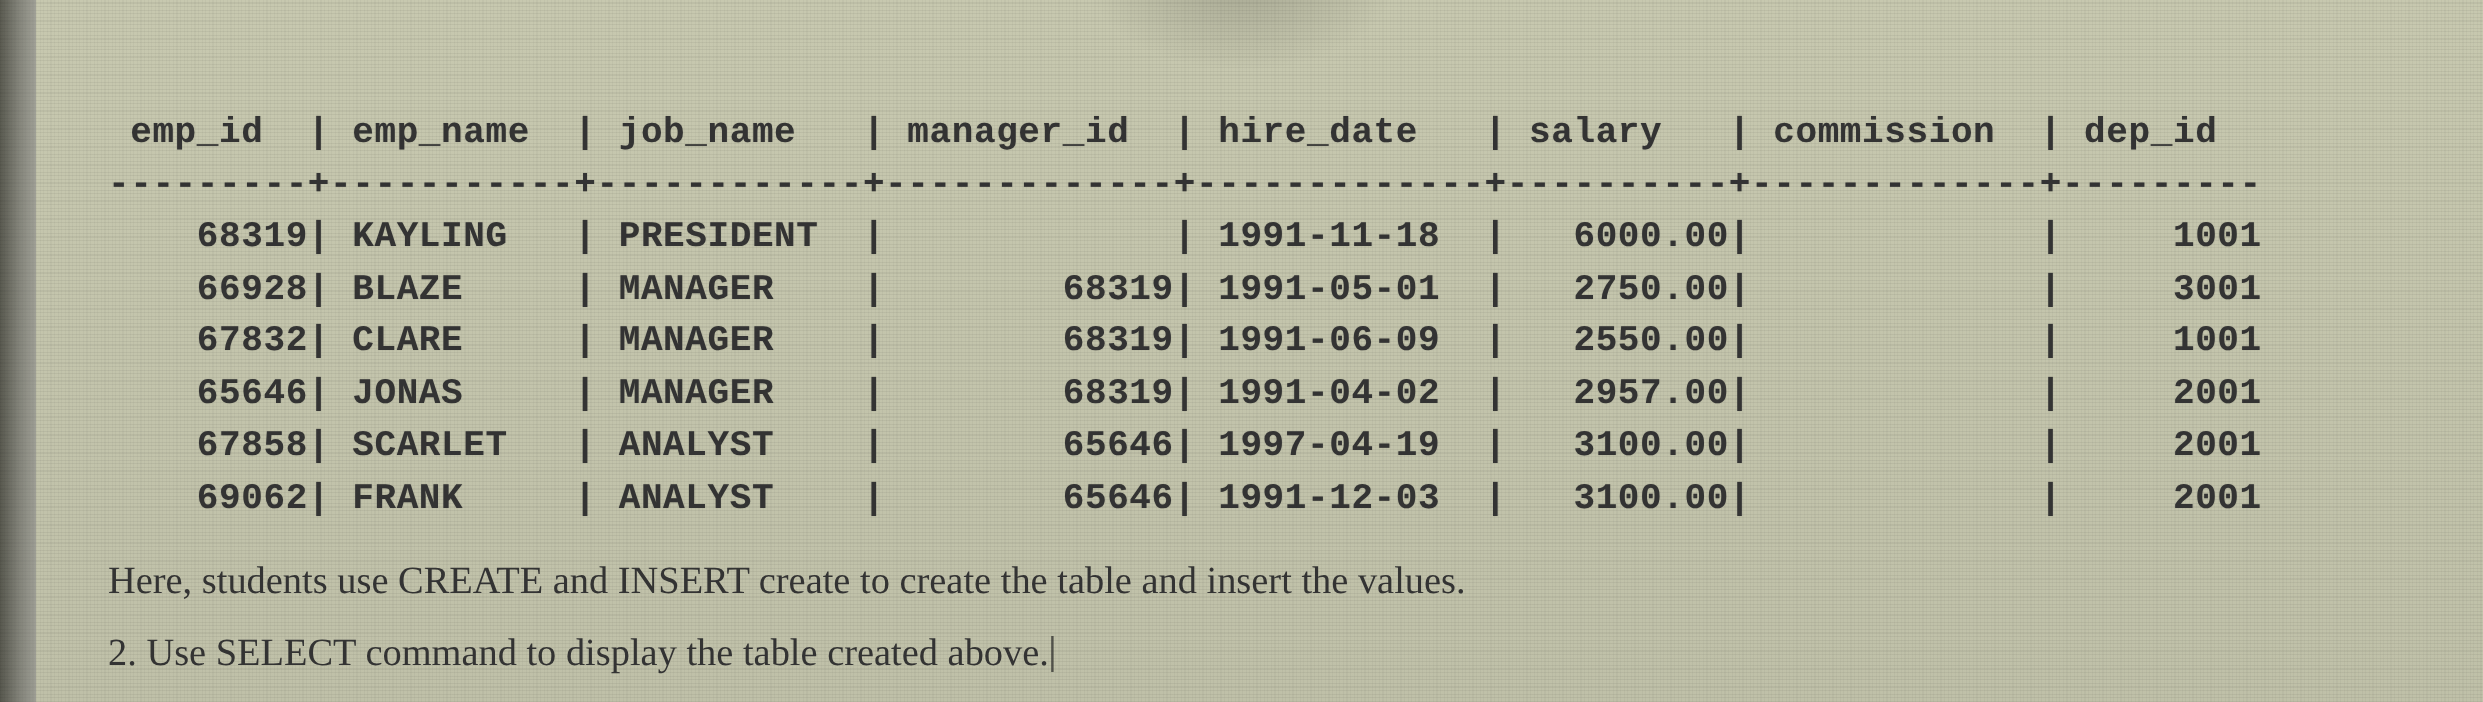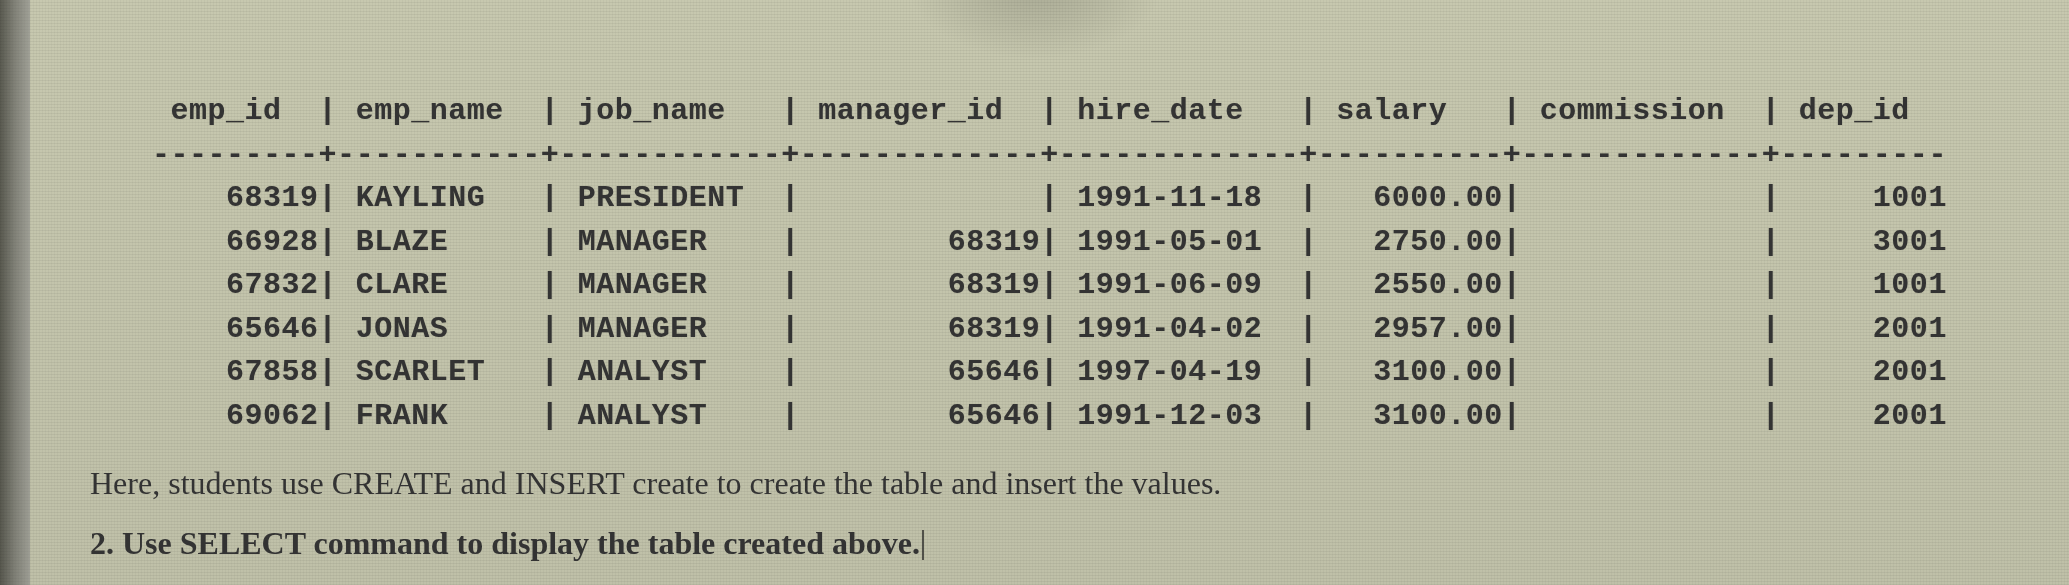--- a/index.html
+++ b/index.html
@@ -44,32 +44,30 @@
   }
   .table-block {
     margin-top: 70px;
     font-size: 30px;
     line-height: 1.45;
     white-space: pre;
     font-weight: 600;
     letter-spacing: 0.5px;
     color: #333;
     text-shadow: 0 0 1px rgba(0,0,0,0.2);
-    text-align: center;
   }
   .notes {
     margin-top: 18px;
     font-family: Georgia, "Times New Roman", serif;
     font-size: 32px;
     color: #333;
     line-height: 1.7;
   }
   .notes .line2 {
     margin-top: 6px;
-    font-weight: bold;
   }
   .cursor {
     display: inline-block;
     width: 2px;
     height: 30px;
     background: #222;
     vertical-align: -6px;
     margin-left: 2px;
     opacity: 0.7;
   }

